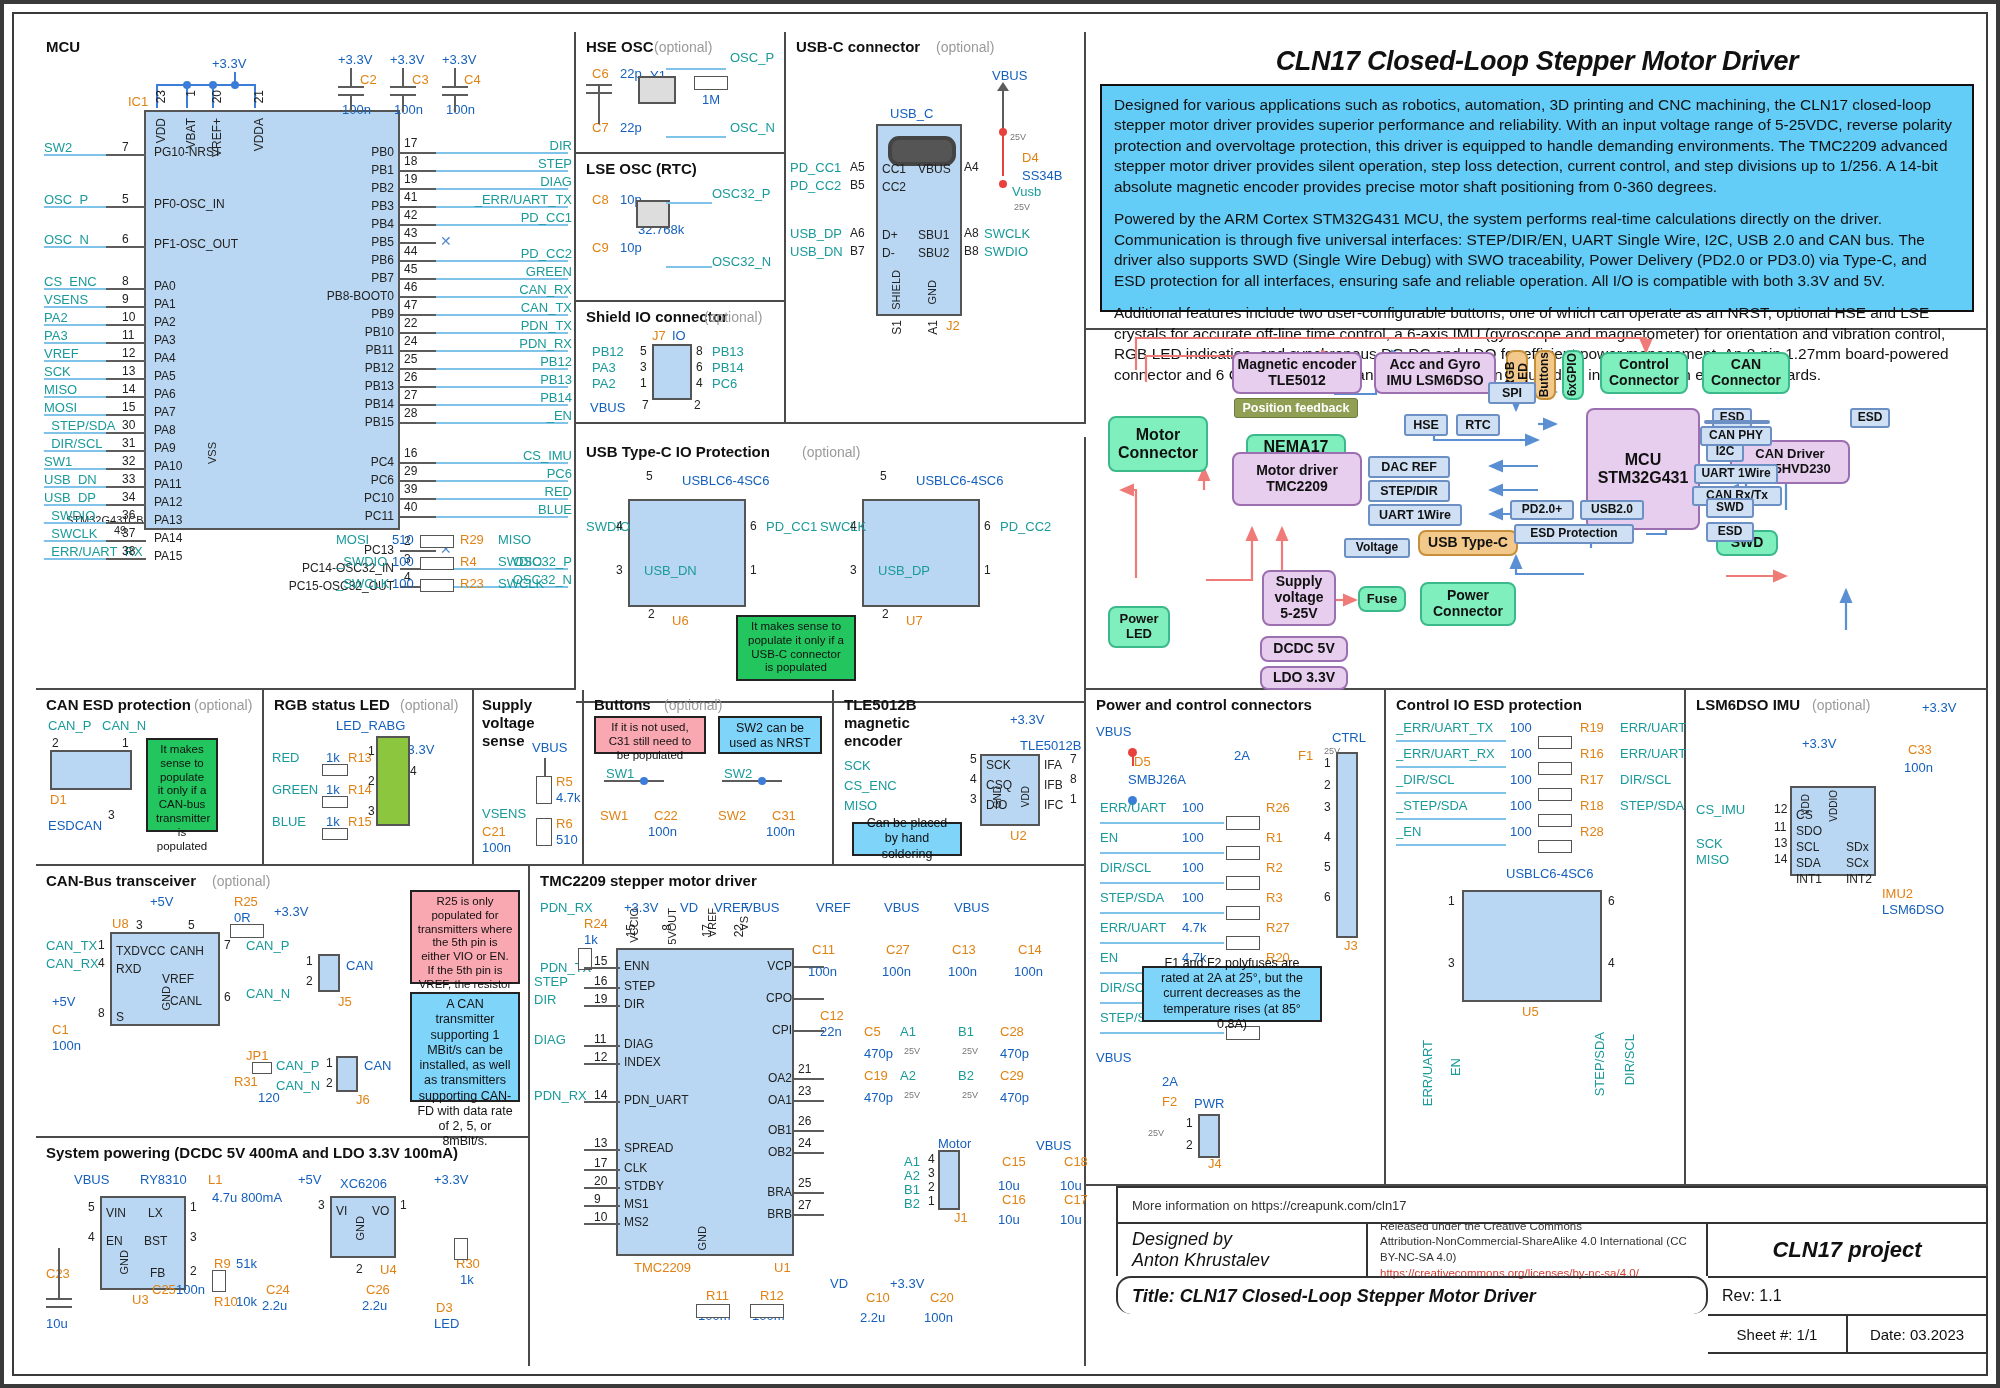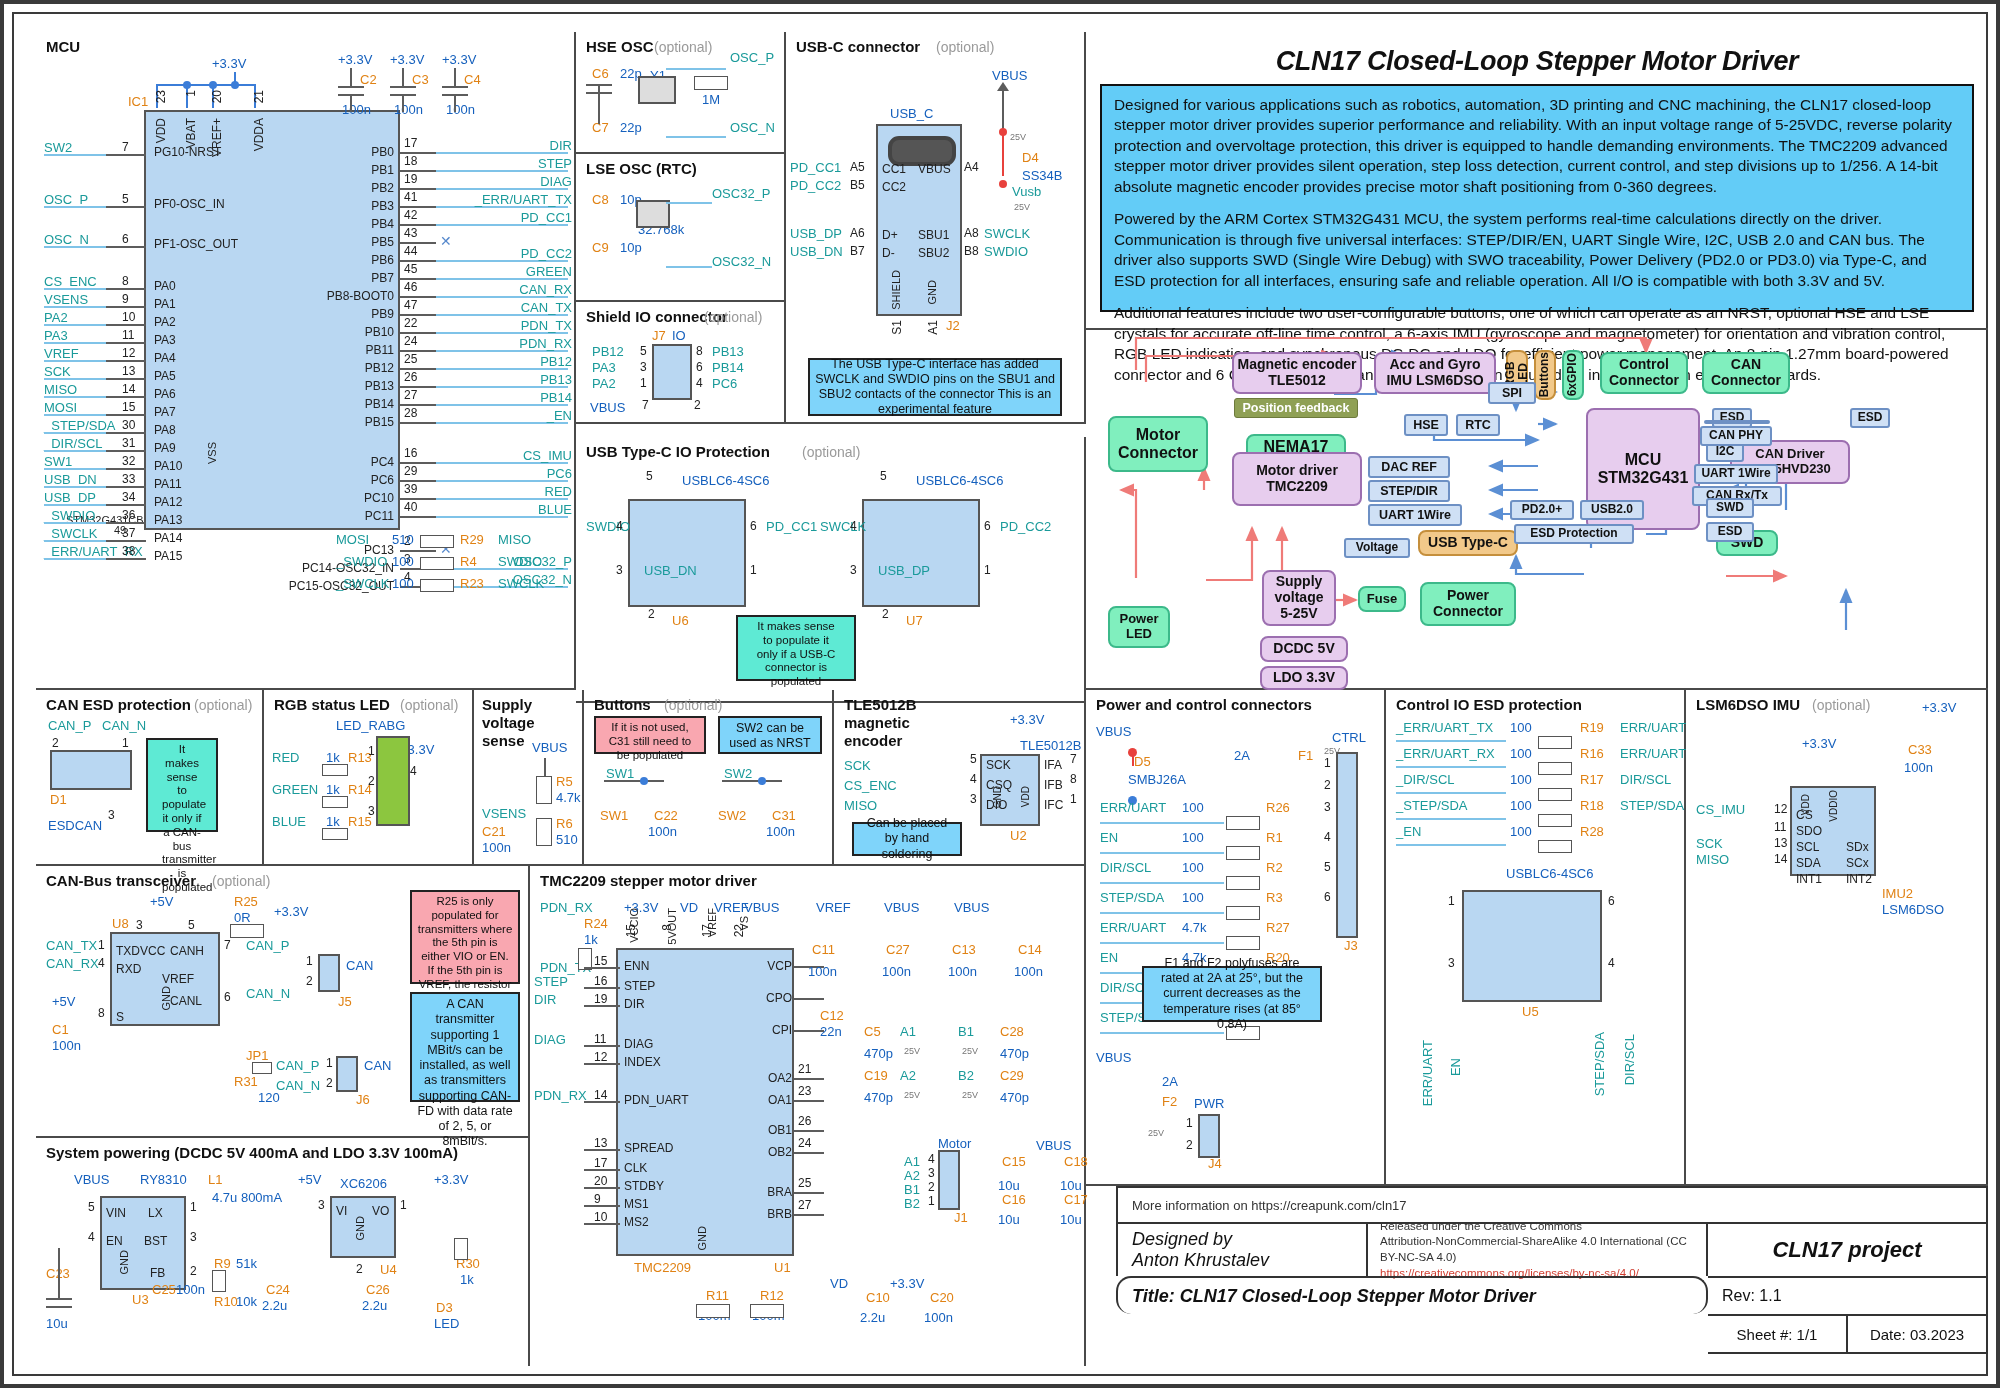--- a/index.html
+++ b/index.html
@@ -15,21 +15,21 @@
   .pnum{font-size:12px;color:#222;}
   .ref{font-size:13px;color:#e08214;font-weight:normal;}
   .val{font-size:13px;color:#1560bd;}
   .ic{background:#b9d7f2;border:2px solid #555;box-sizing:border-box;}
   .wire{position:absolute;background:#5c5c5c;}
   .wireb{position:absolute;background:#3b7dd8;}
   .wirec{position:absolute;background:#7fc3e8;}
   .wirer{position:absolute;background:#e8413c;}
   .note{background:#7fd4fa;border:2px solid #222;box-sizing:border-box;font-size:12.5px;color:#111;padding:3px 5px;text-align:center;line-height:1.22;}
   .notepink{background:#f9a7b0;border:2px solid #222;box-sizing:border-box;font-size:11.5px;color:#111;padding:3px 5px;text-align:center;line-height:1.2;}
-  .noteorg{background:#5eead4;border:2px solid #222;box-sizing:border-box;font-size:11.5px;color:#111;padding:3px 14px;text-align:center;line-height:1.2;}
+  .noteorg{background:#22c55e;border:2px solid #222;box-sizing:border-box;font-size:11.5px;color:#111;padding:3px 8px;text-align:center;line-height:1.2;}
   .descbox{background:#63ccf7;border:2px solid #111;box-sizing:border-box;padding:9px 12px;font-size:15.4px;color:#111;line-height:1.33;}
   .descbox p{margin:0 0 12px 0;}
   .descbox p:last-child{margin-bottom:0;}
   .hdrtitle{font-size:27px;font-weight:bold;font-style:italic;text-align:center;color:#111;letter-spacing:-0.3px;}
   .bd-box{position:absolute;box-sizing:border-box;border-radius:8px;display:flex;align-items:center;justify-content:center;text-align:center;font-weight:bold;line-height:1.12;}
   .bd-purple{background:#e7cdee;border:2px solid #9c6fb0;color:#111;}
   .bd-green{background:#80efbe;border:2px solid #3cb98a;color:#111;}
   .bd-blue{background:#cfe0f5;border:2px solid #6d90c4;color:#111;}
   .bd-olive{background:#8fa055;border:1px solid #6d7a3d;color:#fff;}
   .bd-orange{background:#f2c98a;border:2px solid #c58f3c;color:#111;}
@@ -483,22 +483,20 @@
   <span class="pin" style="position:absolute;left:132px;top:214px;">SBU2</span>
   <span class="pnum" style="position:absolute;left:178px;top:212px;">B8</span>
   <span class="net" style="position:absolute;left:198px;top:212px;">SWDIO</span>
 
   <span class="pin vert" style="position:absolute;left:104px;top:238px;font-size:11px;">SHIELD</span>
   <span class="pin vert" style="position:absolute;left:140px;top:248px;font-size:11px;">GND</span>
   <span class="pnum vert" style="position:absolute;left:104px;top:288px;">S1</span>
   <span class="pnum vert" style="position:absolute;left:140px;top:288px;">A1</span>
   <span class="ref" style="position:absolute;left:160px;top:286px;">J2</span>
 
-  <div class="note" style="position:absolute;left:22px;top:326px;width:254px;height:58px;display:flex;align-items:center;justify-content:center;">The USB Type-C interface has added SWCLK and SWDIO pins on the SBU1 and SBU2 contacts of the connector
-This is an experimental feature</div>
 </div>
 
 <div class="blk" style="left:1072px;top:18px;width:902px;height:298px;border-bottom:2px solid #4a4a4a;">
   <div class="hdrtitle" style="position:absolute;left:0;top:14px;width:902px;">CLN17 Closed-Loop Stepper Motor Driver</div>
   <div class="descbox" style="position:absolute;left:14px;top:52px;width:874px;height:228px;">
     <p>Designed for various applications such as robotics, automation, 3D printing and CNC machining, the CLN17 closed-loop stepper motor driver provides superior performance and reliability. With an input voltage range of 5-25VDC, reverse polarity protection and overvoltage protection, this driver is equipped to handle demanding environments. The TMC2209 advanced stepper motor driver provides silent operation, step loss detection, current control, and step divisions up to 1/256. A 14-bit absolute magnetic encoder provides precise motor shaft positioning from 0-360 degrees.</p>
     <p>Powered by the ARM Cortex STM32G431 MCU, the system performs real-time calculations directly on the driver. Communication is through five universal interfaces: STEP/DIR/EN, UART Single Wire, I2C, USB 2.0 and CAN bus. The driver also supports SWD (Single Wire Debug) with SWO traceability, Power Delivery (PD2.0 or PD3.0) via Type-C, and ESD protection for all interfaces, ensuring safe and reliable operation. All I/O is compatible with both 3.3V and 5V.</p>
     <p>Additional features include two user-configurable buttons, one of which can operate as an NRST, optional HSE and LSE crystals for accurate off-line time control, a 6-axis IMU (gyroscope and magnetometer) for orientation and vibration control, RGB LED indication, and synchronous DC-DC and LDO for efficient power management. An 8-pin 1.27mm board-powered connector and 6 GPIOs with UART and ADC support can be used for interfacing with expansion boards.</p>
   </div>
 </div>

